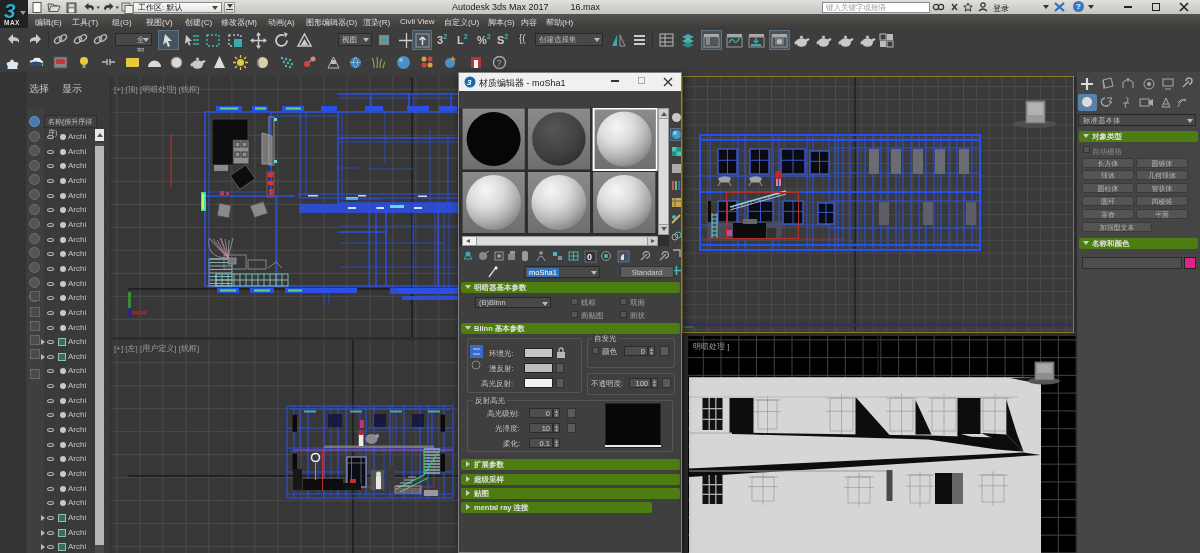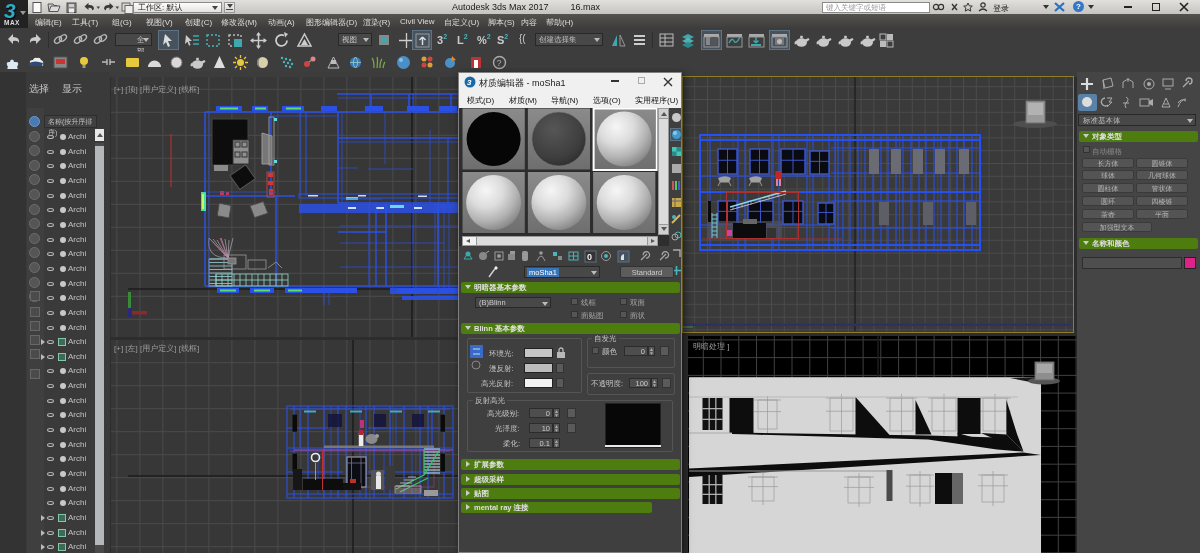--- a/index.html
+++ b/index.html
@@ -569,21 +569,21 @@
           <line x1="0" y1="81.3" x2="569" y2="81.3"></line>
           <line x1="0" y1="104.3" x2="569" y2="104.3"></line>
           <line x1="0" y1="127.3" x2="569" y2="127.3"></line>
           <line x1="0" y1="150.3" x2="569" y2="150.3"></line>
           <line x1="0" y1="173.3" x2="569" y2="173.3"></line>
           <line x1="0" y1="196.3" x2="569" y2="196.3"></line>
           <line x1="0" y1="219.3" x2="569" y2="219.3"></line>
           <line x1="0" y1="242.3" x2="569" y2="242.3"></line>
         </g>
       </svg>
-      <div class="vplabel" style="top:7px;left:3px">[+] [顶] [用户定义] [线框]</div>
+      <div class="vplabel" style="top:7px;left:3px">[+] [顶] [明暗处理] [线框]</div>
       <svg width="551" height="265" style="position:absolute;top:-5px;left:17px">
         <line x1="284" y1="0" x2="284" y2="265" stroke="#1c1c1c" stroke-width="1.5"></line>
         <line x1="0" y1="217" x2="551" y2="217" stroke="#1c1c1c" stroke-width="1.5"></line>
         <line x1="43" y1="62" x2="43" y2="115" stroke="#c03030" stroke-width="1"></line>
         <g stroke="#2b50e6" fill="none" stroke-width="1.5">
           <path d="M77 40 H340 M77 40 V214 M77 214 H340"></path>
           <path d="M143 40 V124 M77 124 H167 M148 124 V214"></path>
           <path d="M210 40 V131 M210 66 H340 M210 131 H551 M258 131 V214 M310 131 V214 M210 160 H258"></path>
           <path d="M340 40 V131 M243 22 V40 M281 22 V40 M323 22 V40 M209 22 H350 M350 22 V40"></path>
           <path d="M380 55 V131 M420 55 V131 M340 55 H551 M460 55 V131 M500 40 V131 M380 90 H460"></path>
@@ -1201,27 +1201,20 @@
         <svg style="position:absolute;left:5px;top:3px" width="12" height="12">
           <circle cx="6" cy="6" r="5.5" fill="#1a6aa8"></circle>
           <text x="3" y="9" font-size="8" fill="#fff" font-style="italic" font-weight="bold">3</text>
         </svg>
         <span style="position:absolute;right:62px;top:7px;width:8px;height:1.5px;background:#333"></span>
         <span style="position:absolute;right:36px;top:4px;width:7px;height:7px;border:1px solid #aaa"></span>
         <svg style="position:absolute;right:8px;top:4px" width="10" height="10">
           <path d="M1 1 L9 9 M9 1 L1 9" stroke="#333" stroke-width="1.4"></path>
         </svg>
       </div>
-      <div id="mmenu">
-        <span class="mmi" style="left:8px">模式(D)</span>
-        <span class="mmi" style="left:50px">材质(M)</span>
-        <span class="mmi" style="left:92px">导航(N)</span>
-        <span class="mmi" style="left:134px">选项(O)</span>
-        <span class="mmi" style="left:176px">实用程序(U)</span>
-      </div>
       <div class="abs" style="top:35px;left:0;width:210px;height:138px;background:#2e2e2e"></div>
       <svg class="abs" style="top:35px;left:3px" width="196" height="127" viewBox="0 0 196 127">
         <defs>
           <radialGradient id="sph" cx="36%" cy="28%" r="78%">
             <stop offset="0%" stop-color="#f6f6f6"></stop>
             <stop offset="40%" stop-color="#dcdcdc"></stop>
             <stop offset="72%" stop-color="#b2b2b2"></stop>
             <stop offset="95%" stop-color="#8a8a8a"></stop>
             <stop offset="100%" stop-color="#7e7e7e"></stop>
           </radialGradient>

